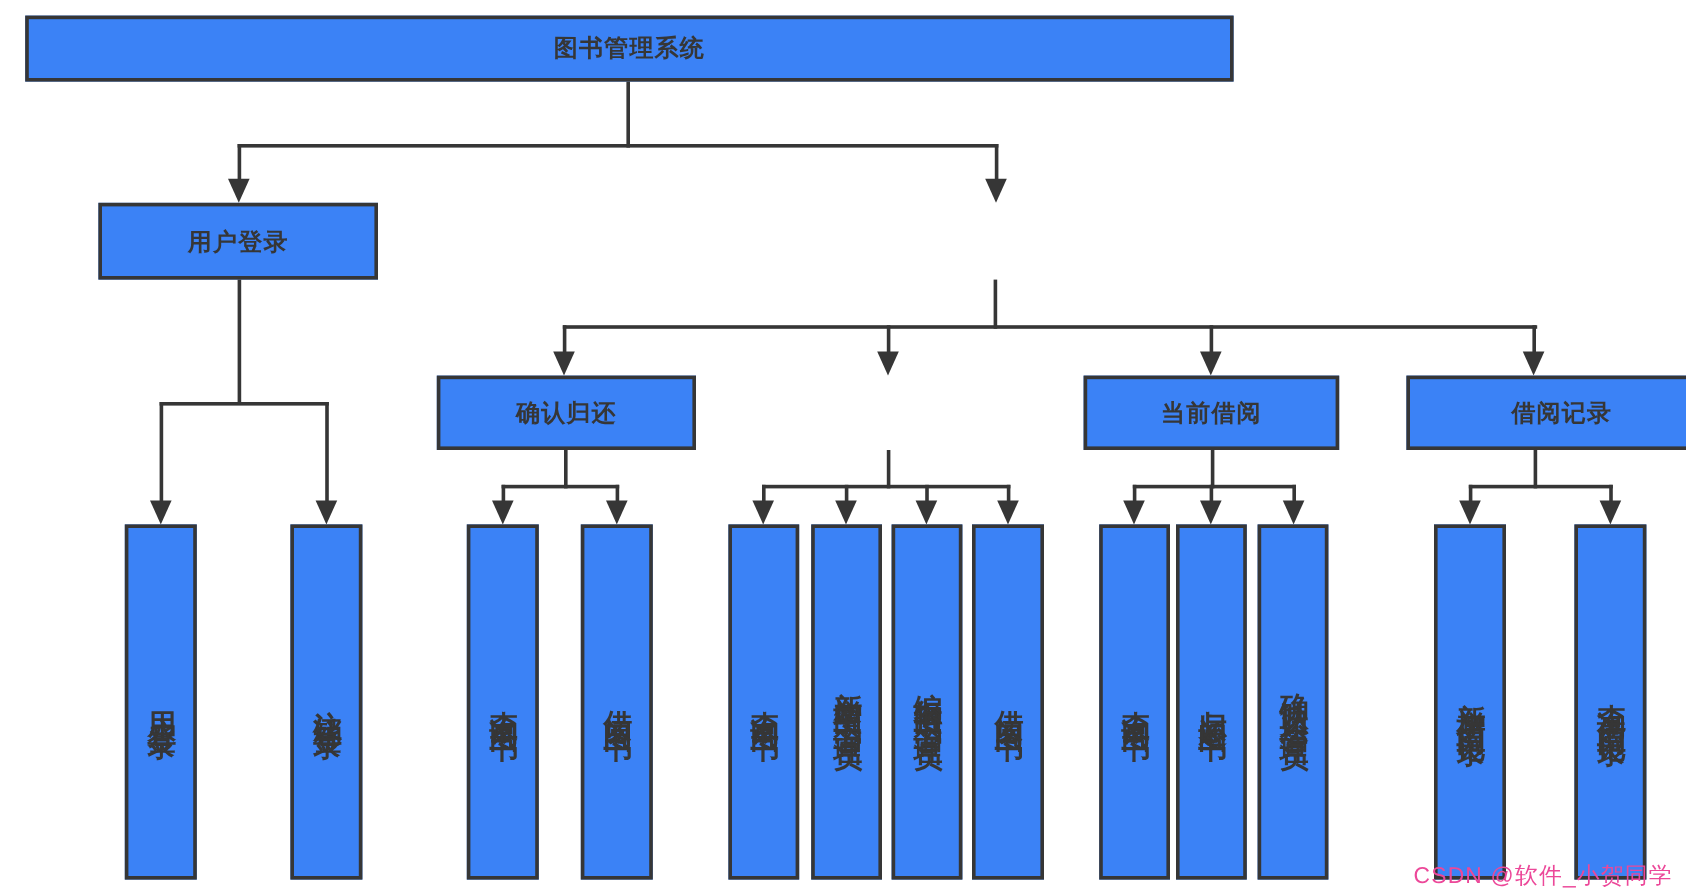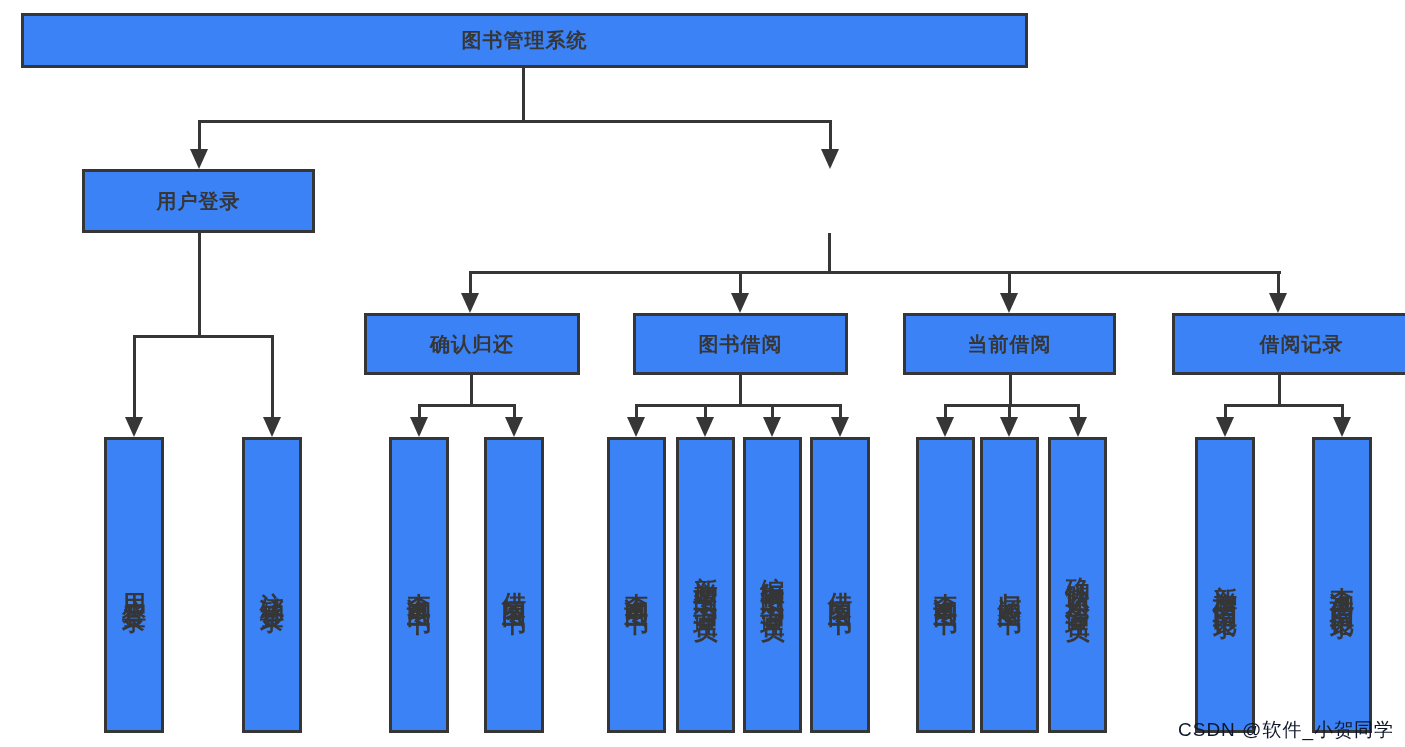--- a/index.html
+++ b/index.html
@@ -31,21 +31,21 @@
   .arrow {
     position:absolute; width:0; height:0;
     border-left:9px solid transparent;
     border-right:9px solid transparent;
     border-top:20px solid #363636;
   }
   .watermark {
     position:absolute;
     left:1178px; top:717px;
     font-size:19px;
-    color:#0f172a;
+    color:#ec4899;
     letter-spacing:1px;
     white-space:nowrap;
   }
 </style>
 </head>
 <body>
 
 <div class="canvas">
 
   <div class="box hbox" style="left:21px; top:13px; width:1007px; height:55px;">
@@ -82,23 +82,20 @@
     <div class="stem" style="left:739px;  top:271px; height:26px;"></div>
     <div class="arrow" style="left:731px;  top:293px;"></div>
     <div class="stem" style="left:1008px; top:271px; height:26px;"></div>
     <div class="arrow" style="left:1000px; top:293px;"></div>
     <div class="stem" style="left:1277px; top:271px; height:26px;"></div>
     <div class="arrow" style="left:1269px; top:293px;"></div>
   </div>
 
   <div class="box hbox" style="left:364px; top:313px; width:216px; height:62px;">
     <span>确认归还</span>
-  </div>
-  <div class="box hbox" style="left:633px; top:313px; width:215px; height:62px;">
-    <span>图书借阅</span>
   </div>
   <div class="box hbox" style="left:903px; top:313px; width:213px; height:62px;">
     <span>当前借阅</span>
   </div>
   <div class="box hbox" style="left:1172px; top:313px; width:259px; height:62px;">
     <span>借阅记录</span>
   </div>
 
   <div>
     <div class="vline" style="left:470px; top:375px; height:32px;"></div>

